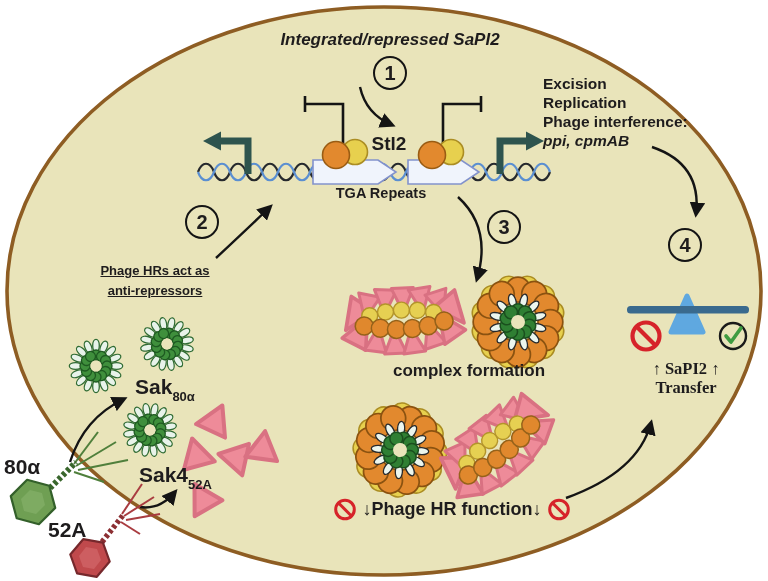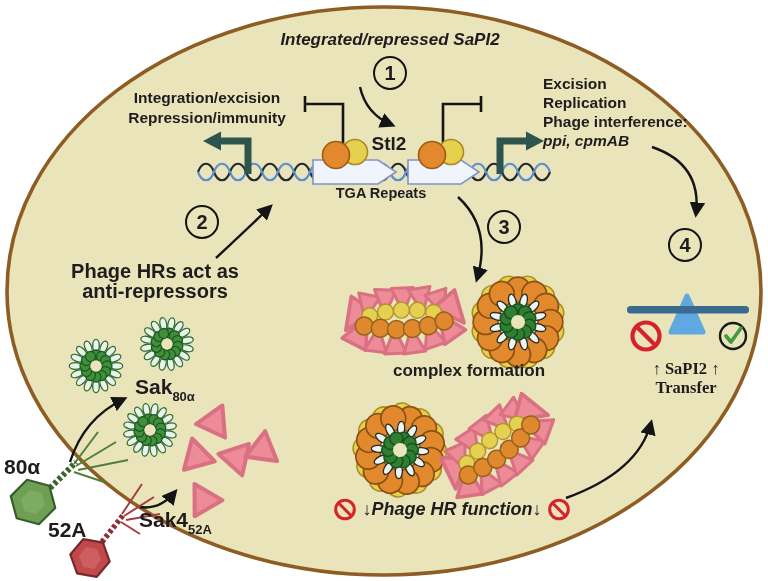--- a/index.html
+++ b/index.html
@@ -7,28 +7,28 @@
          font-family:"Liberation Sans",sans-serif;color:#1e1c1d;}
   .scene svg.base{position:absolute;left:0;top:0;}
   .lbl{position:absolute;white-space:nowrap;font-weight:600;color:#1e1c1d;}
   .ctr{transform:translateX(-50%);text-align:center;}
   #title{left:390px;top:30px;font-size:17px;font-style:italic;}
   #leftfn{left:207px;top:88px;font-size:15.5px;line-height:20px;}
   #rightfn{left:543px;top:74px;font-size:15.5px;line-height:19px;text-align:left;}
   #rightfn .it{font-style:italic;}
   #stl2{left:389px;top:133px;font-size:19px;}
   #tga{left:381px;top:185px;font-size:14.5px;font-weight:600;}
-  #step2txt{left:155px;top:261px;font-size:20px;line-height:20px;}
+  #step2txt{left:155px;top:261px;font-size:13px;line-height:20px;text-decoration:underline;}
   #sak80{left:135px;top:375px;font-size:21px;}
-  #sak4{left:139px;top:463px;font-size:21px;margin-top:45px;}
+  #sak4{left:139px;top:463px;font-size:21px;}
   sub.small{font-size:13px;position:relative;bottom:-2px;font-weight:600;}
   #p80a{left:4px;top:455px;font-size:21px;}
   #p52a{left:48px;top:518px;font-size:21px;}
   #cplx{left:469px;top:361px;font-size:17px;line-height:19.5px;}
-  #hrline{left:452px;top:498px;transform:translateX(-50%);display:flex;align-items:center;gap:6px;font-size:18px;font-style:italic;}
+  #hrline{left:452px;top:498px;transform:translateX(-50%);display:flex;align-items:center;gap:6px;font-size:18px;}
   #phrep{left:686px;top:261px;font-size:16.5px;line-height:19px;}
   #saptr{left:686px;top:359px;font-size:16.5px;line-height:19px;font-family:Liberation Serif, serif;}
   .stepnum{position:absolute;width:34px;height:34px;box-sizing:border-box;border:2.6px solid #141414;
            border-radius:50%;display:flex;align-items:center;justify-content:center;
            font-size:20px;font-weight:600;background:transparent;}
   #c1{left:373px;top:56px;} #c2{left:185px;top:205px;} #c3{left:487px;top:210px;} #c4{left:668px;top:228px;}
   .noicon{width:23px;height:23px;flex:0 0 auto;}
 </style>
 </head>
 <body>
@@ -289,24 +289,20 @@
     </div>
 <div class="stepnum" id="c3">
       <span>3</span>
     </div>
 <div class="stepnum" id="c4">
       <span>4</span>
     </div>
 
 <div class="lbl ctr" id="title">Integrated/repressed SaPI2</div>
 
-<div class="lbl ctr" id="leftfn">
-  <div>Integration/excision</div>
-  <div>Repression/immunity</div>
-</div>
 
 <div class="lbl" id="rightfn">
   <div>Excision</div>
   <div>Replication</div>
   <div>Phage interference:</div>
   <div class="it">ppi, cpmAB</div>
 </div>
 
 <div class="lbl ctr" id="stl2">Stl2</div>
 <div class="lbl ctr" id="tga">TGA Repeats</div>

